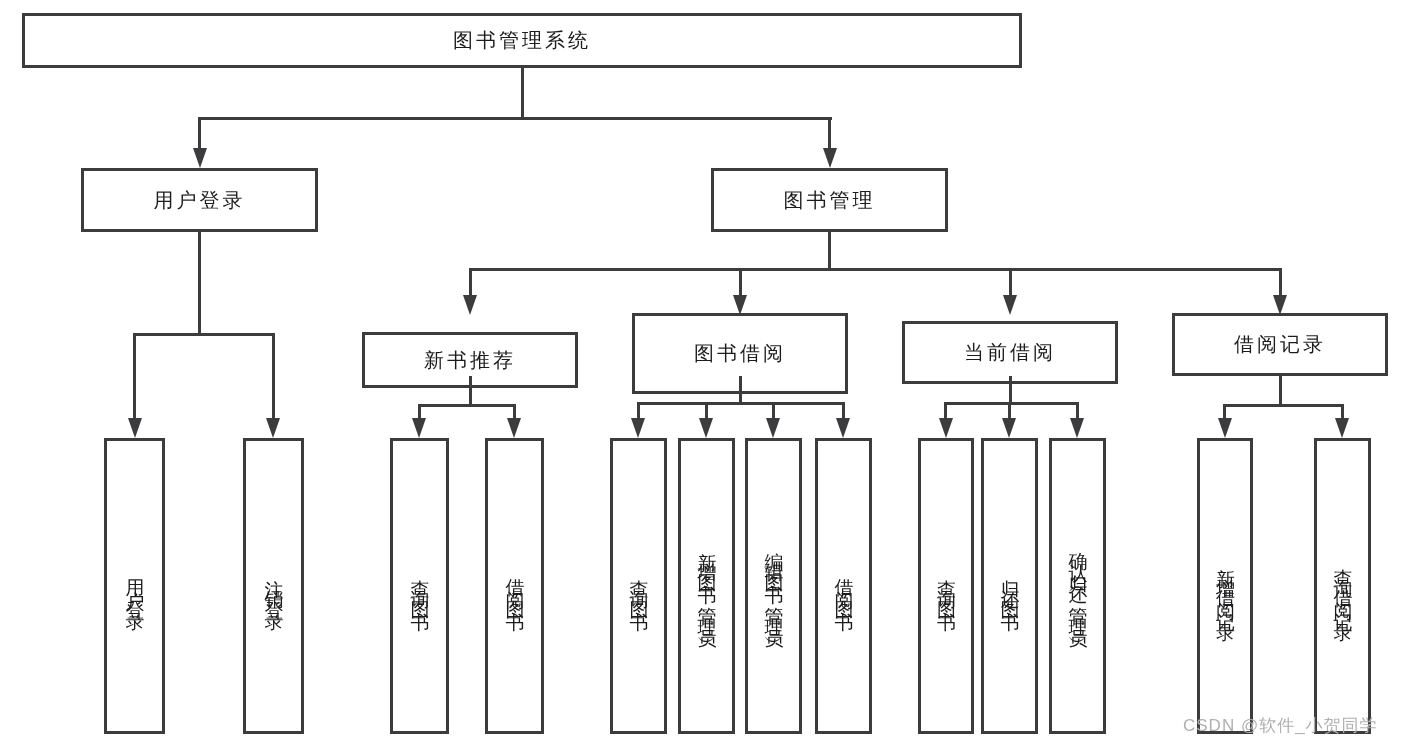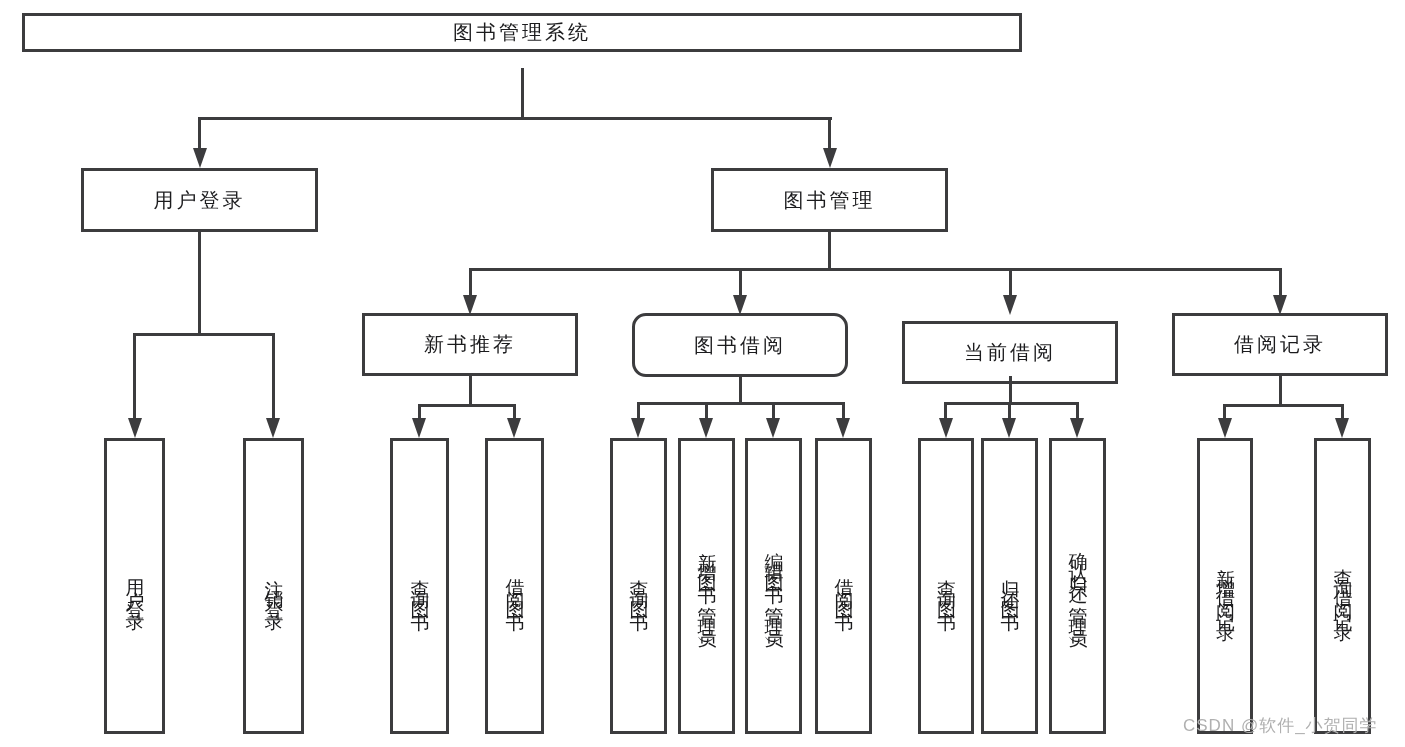--- a/index.html
+++ b/index.html
@@ -57,21 +57,21 @@
     letter-spacing:1px;
     z-index:5;
     white-space:nowrap;
   }
 </style>
 </head>
 <body>
 
 <div id="canvas">
 
-  <div class="box" style="left:22px;top:13px;width:1000px;height:39px;">
+  <div class="box" style="left:22px;top:13px;width:1000px;height:55px;">
     <span>图书管理系统</span>
   </div>
 
   <div class="line" style="left:521px;top:68px;width:3px;height:51px;"></div>
   <div class="line" style="left:198px;top:117px;width:634px;height:3px;"></div>
   <div class="line" style="left:198px;top:117px;width:3px;height:31px;"></div>
   <div class="arrow" style="left:193px;top:148px;"></div>
   <div class="line" style="left:828px;top:117px;width:3px;height:31px;"></div>
   <div class="arrow" style="left:823px;top:148px;"></div>
 
@@ -93,24 +93,24 @@
   <div class="line" style="left:469px;top:268px;width:813px;height:3px;"></div>
   <div class="line" style="left:469px;top:268px;width:3px;height:27px;"></div>
   <div class="arrow" style="left:463px;top:295px;"></div>
   <div class="line" style="left:739px;top:268px;width:3px;height:27px;"></div>
   <div class="arrow" style="left:733px;top:295px;"></div>
   <div class="line" style="left:1009px;top:268px;width:3px;height:27px;"></div>
   <div class="arrow" style="left:1003px;top:295px;"></div>
   <div class="line" style="left:1279px;top:268px;width:3px;height:27px;"></div>
   <div class="arrow" style="left:1273px;top:295px;"></div>
 
-  <div class="box" style="left:362px;top:313px;width:216px;height:63px;text-align:right;">
+  <div class="box" style="left:362px;top:332px;width:216px;height:56px;text-align:right;">
     <span>新书推荐</span>
   </div>
-  <div class="box" style="left:632px;top:313px;width:216px;height:64px;border-radius:14px;">
+  <div class="box" style="left:632px;top:313px;width:216px;height:81px;">
     <span>图书借阅</span>
   </div>
   <div class="box" style="left:902px;top:313px;width:216px;height:63px;margin-top:8px;">
     <span>当前借阅</span>
   </div>
   <div class="box" style="left:1172px;top:313px;width:216px;height:63px;">
     <span>借阅记录</span>
   </div>
 
   <div class="line" style="left:469px;top:376px;width:3px;height:30px;"></div>

